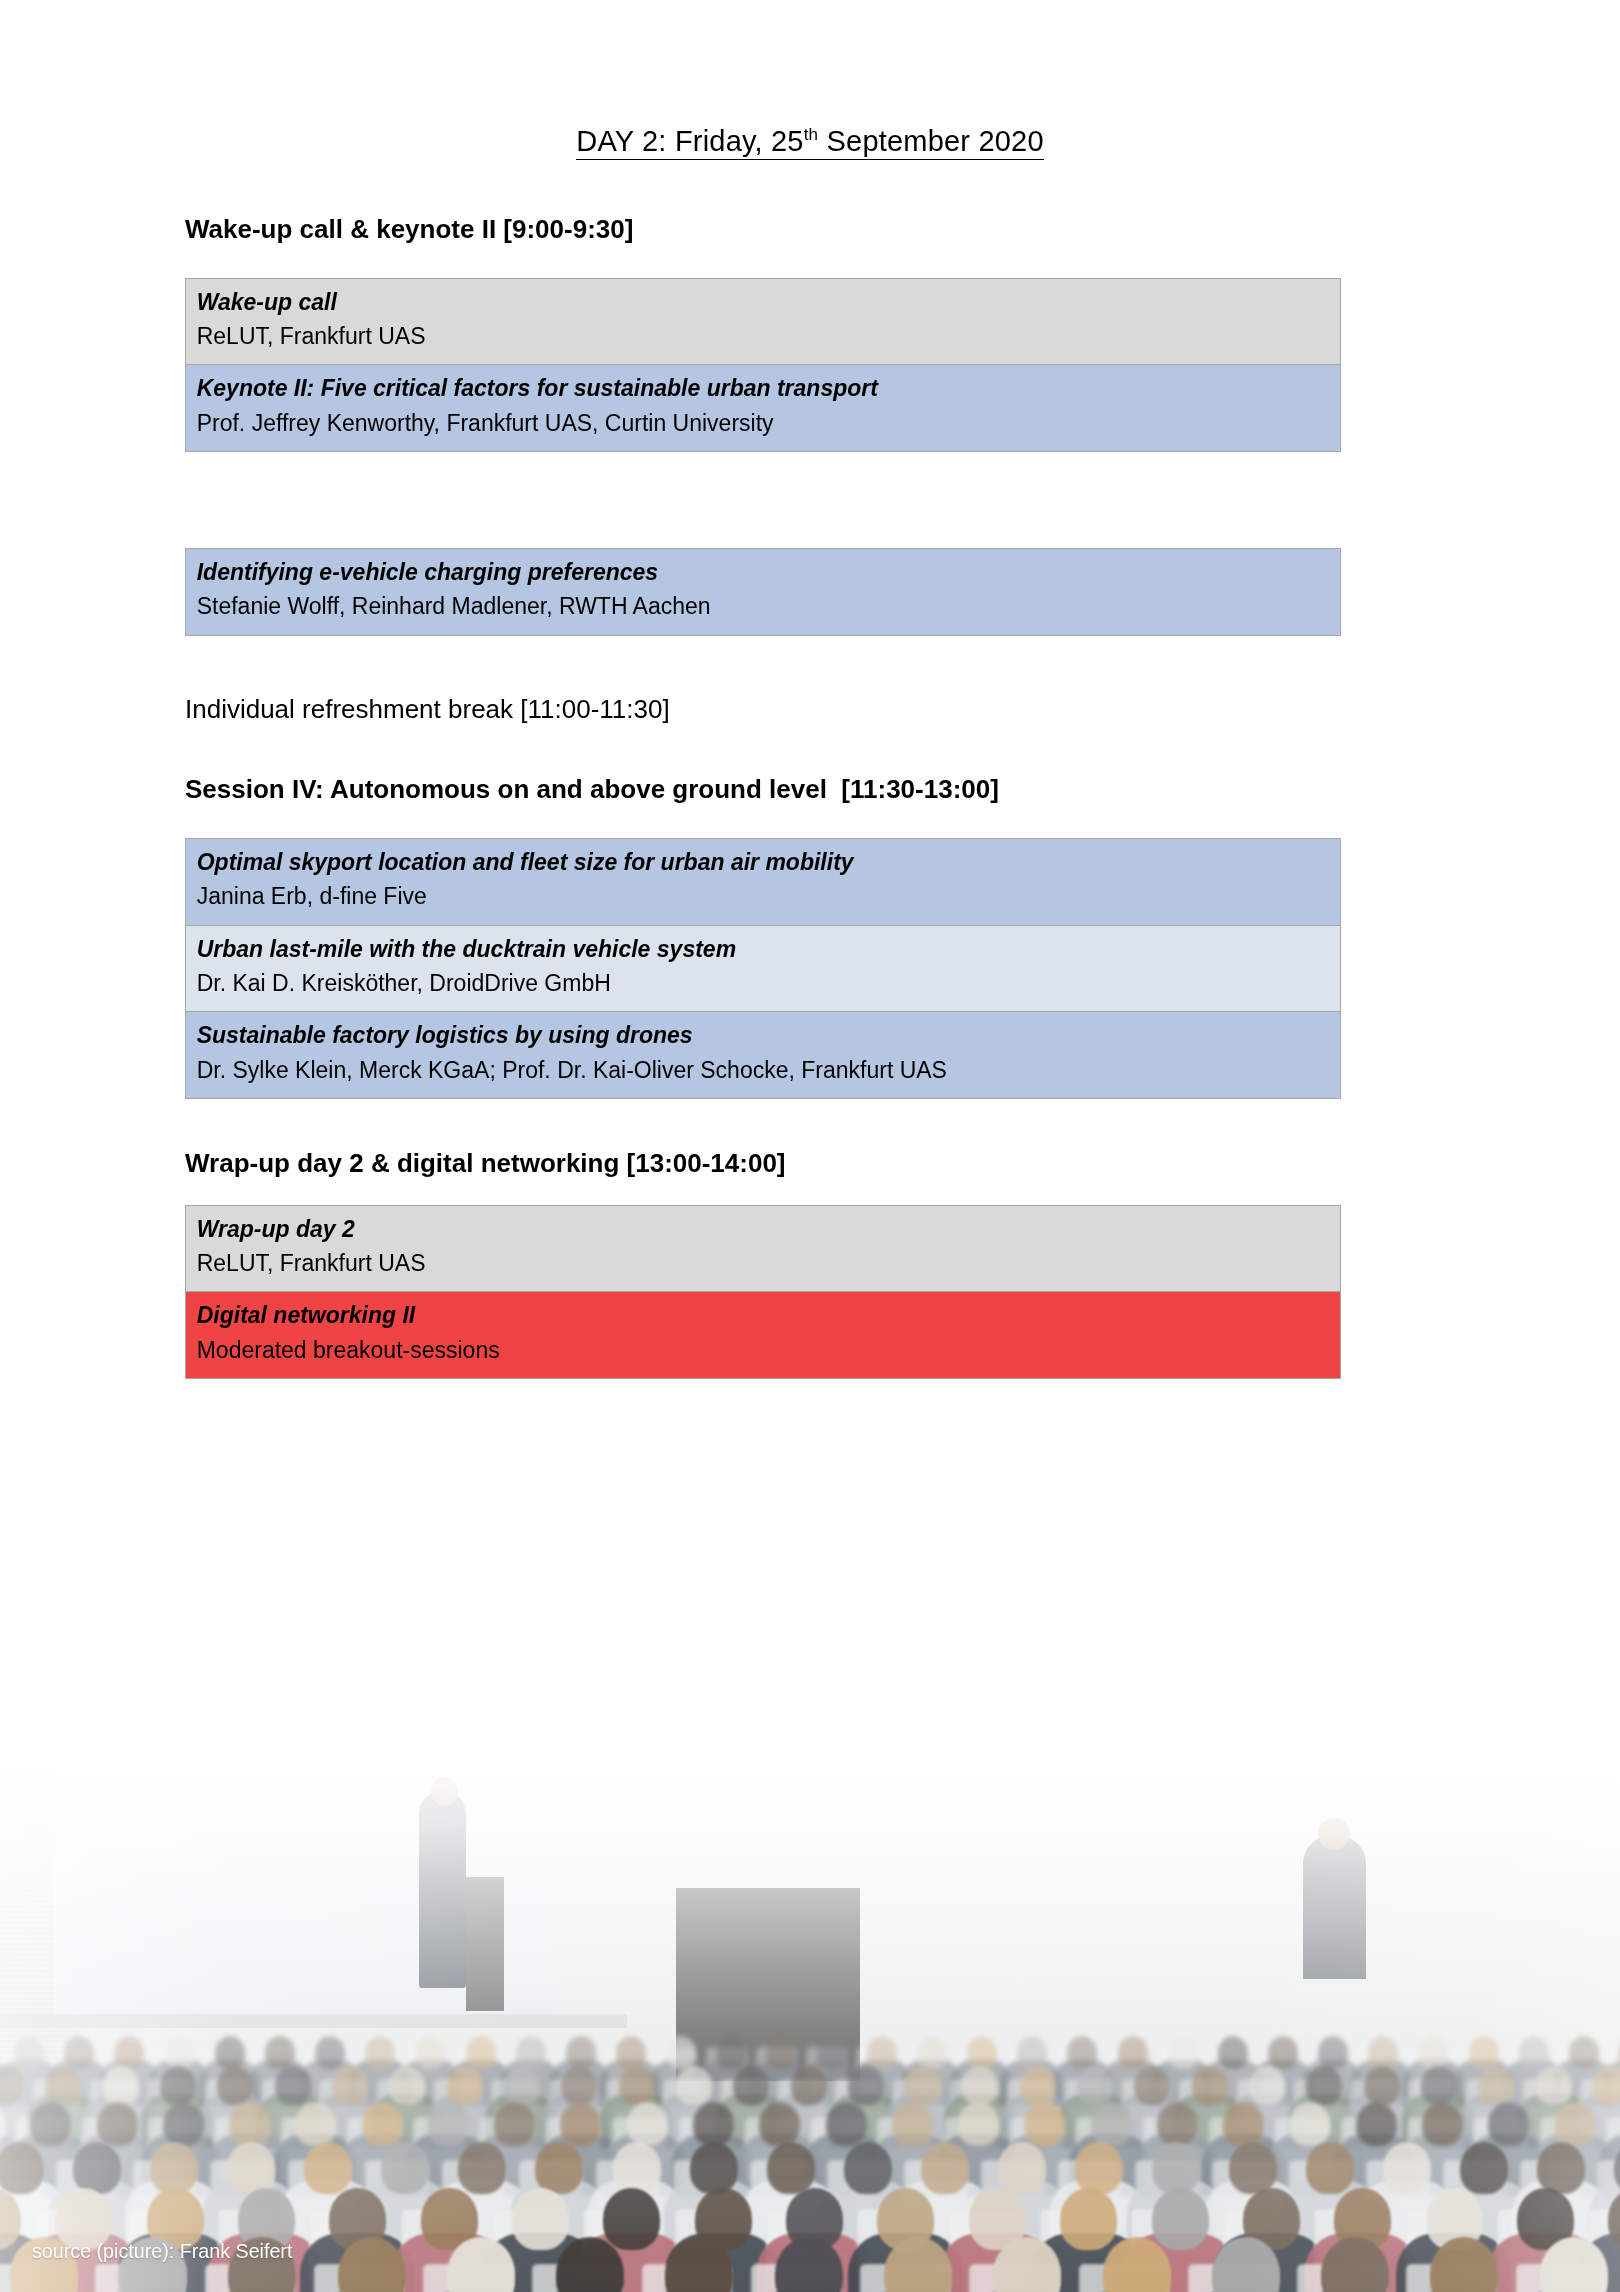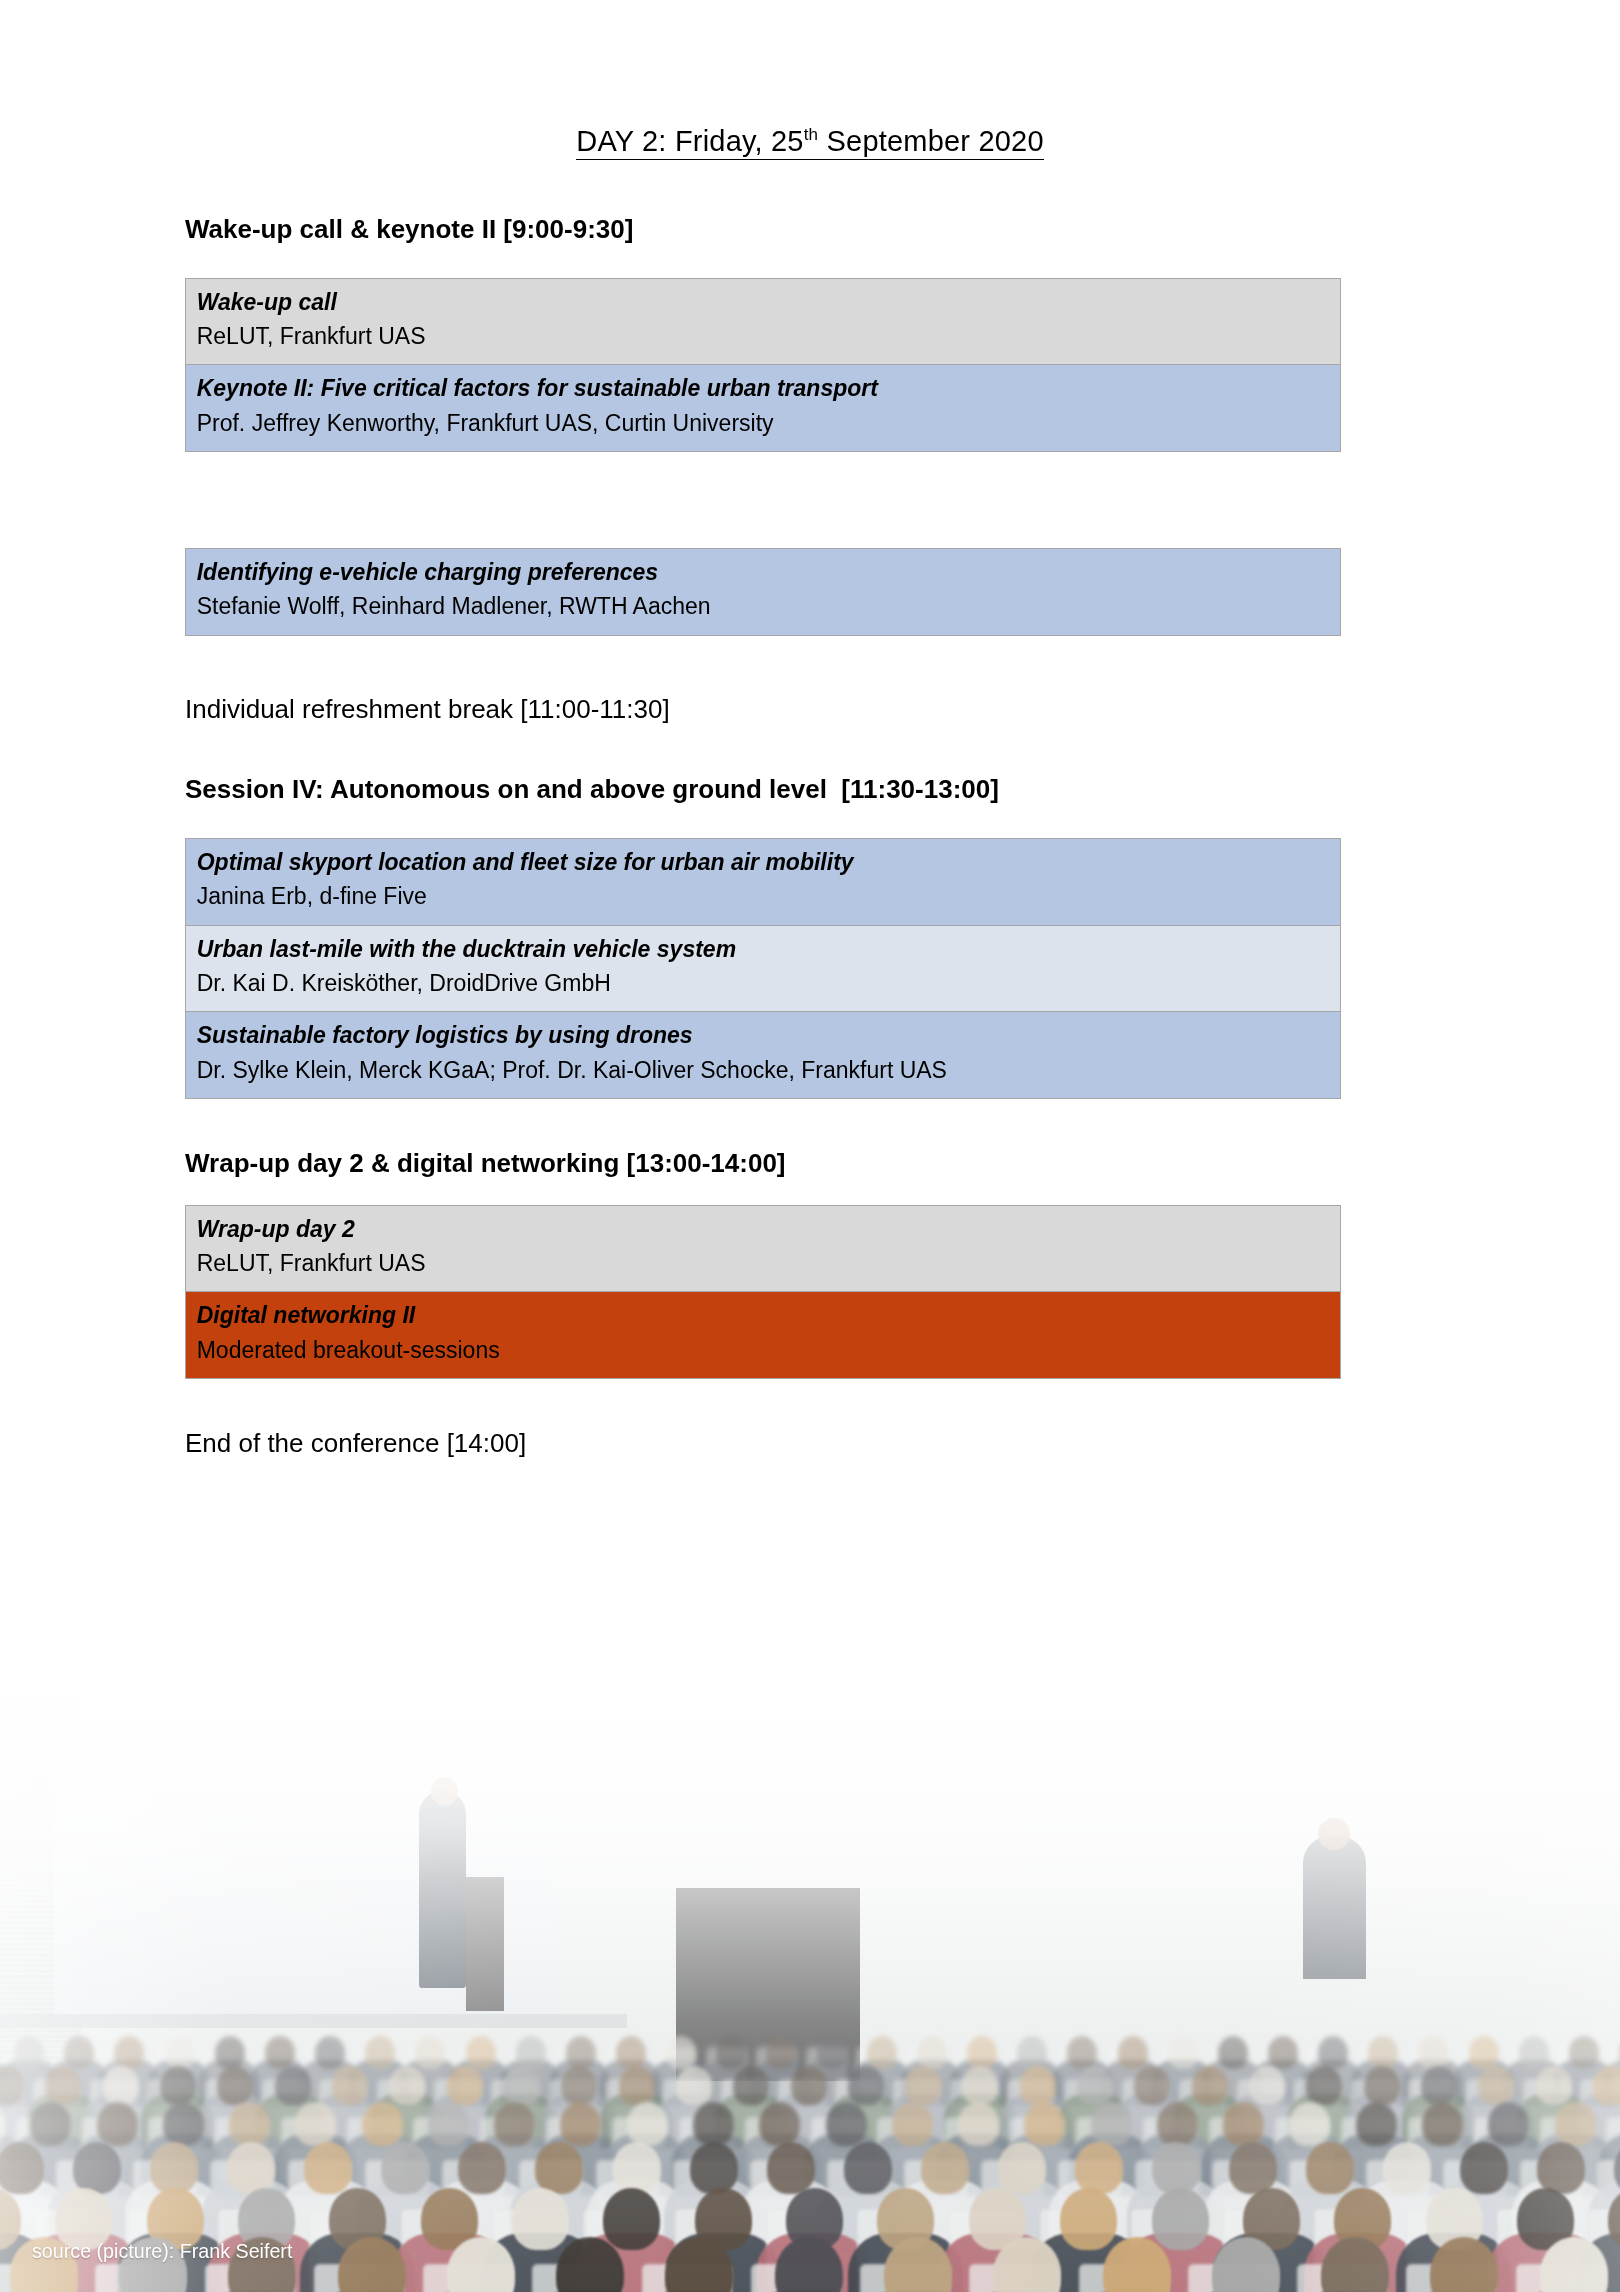--- a/index.html
+++ b/index.html
@@ -90,21 +90,21 @@
     font-style: normal;
     color: #000000;
     line-height: 1.3;
     margin-top: 4.5px;
     white-space: nowrap;
   }
 
   .bg-gray   { background: #d9d9d9; }
   .bg-blue   { background: #b4c6e1; }
   .bg-bluelt { background: #dce3ed; }
-  .bg-white  { background: #c2410c; }
+  .bg-white  { background: #ef4444; }
 
   
   .sp-a { height: 32px; }
   .sp-b { height: 39px; }
   .sp-c { height: 48px; }
   .sp-d { height: 57px; }
   .sp-e { height: 25px; }
 
   
   .photo {
@@ -303,21 +303,20 @@
         <td>
           <div class="row-title">Digital networking II</div>
           <div class="row-speaker">Moderated breakout-sessions</div>
         </td>
       </tr>
     </tbody>
       </table>
 
     <div class="sp-c"></div>
 
-    <div class="plain-line">End of the conference [14:00]</div>
 
   </div>
 
   <div class="photo">
     <div class="photo-scene">
       <div class="wall-left"></div>
       <div class="screen"></div>
       <div class="stage-edge"></div>
       <div class="speaker"></div>
       <div class="speaker-head"></div>

